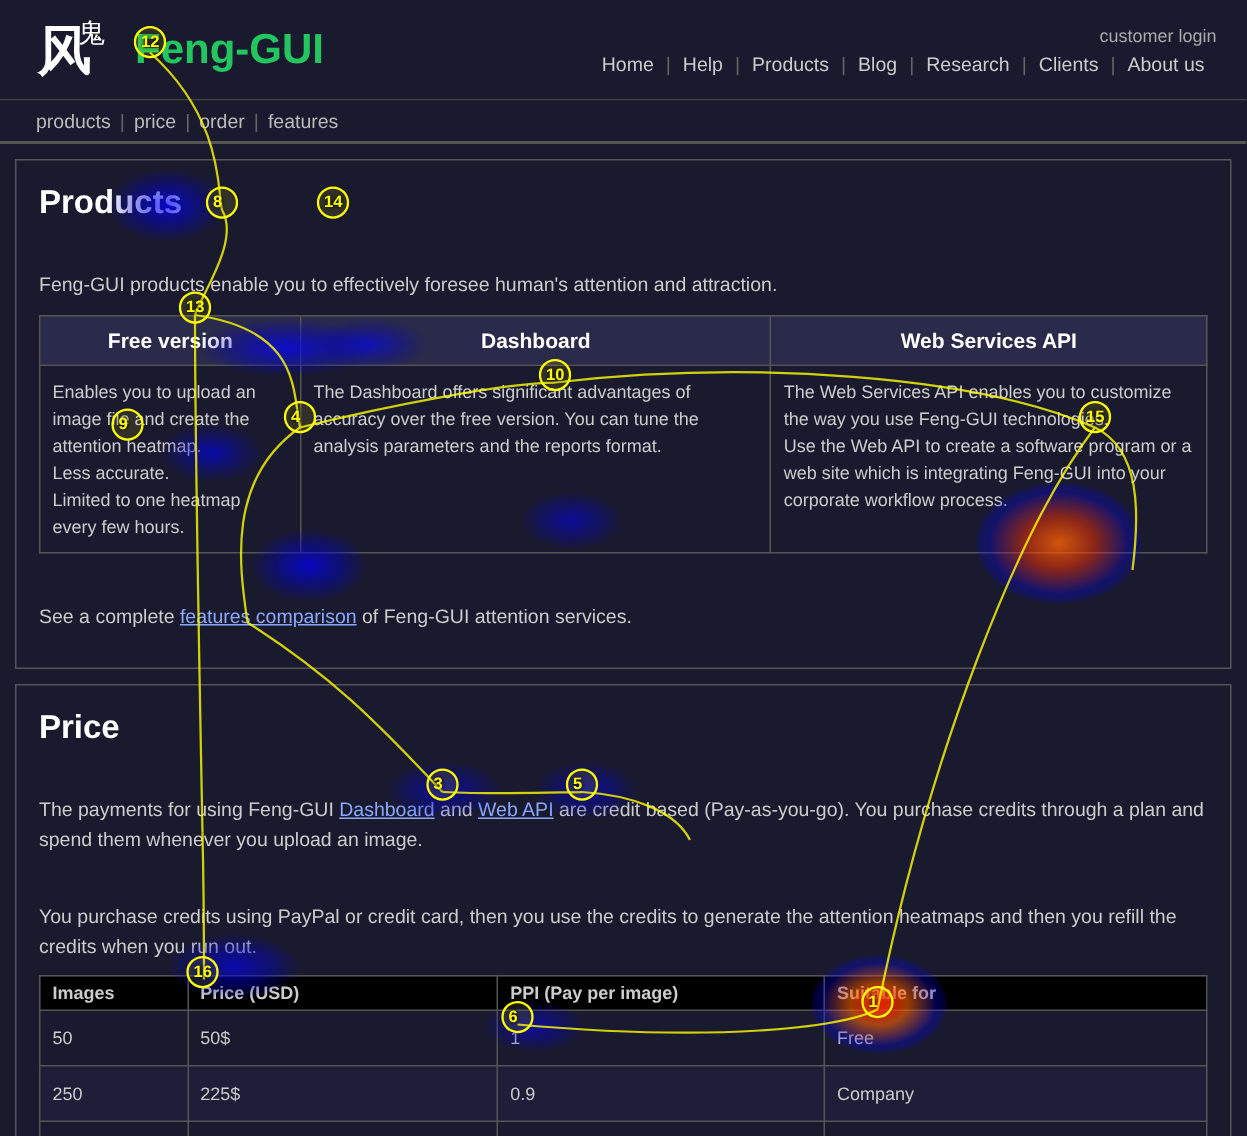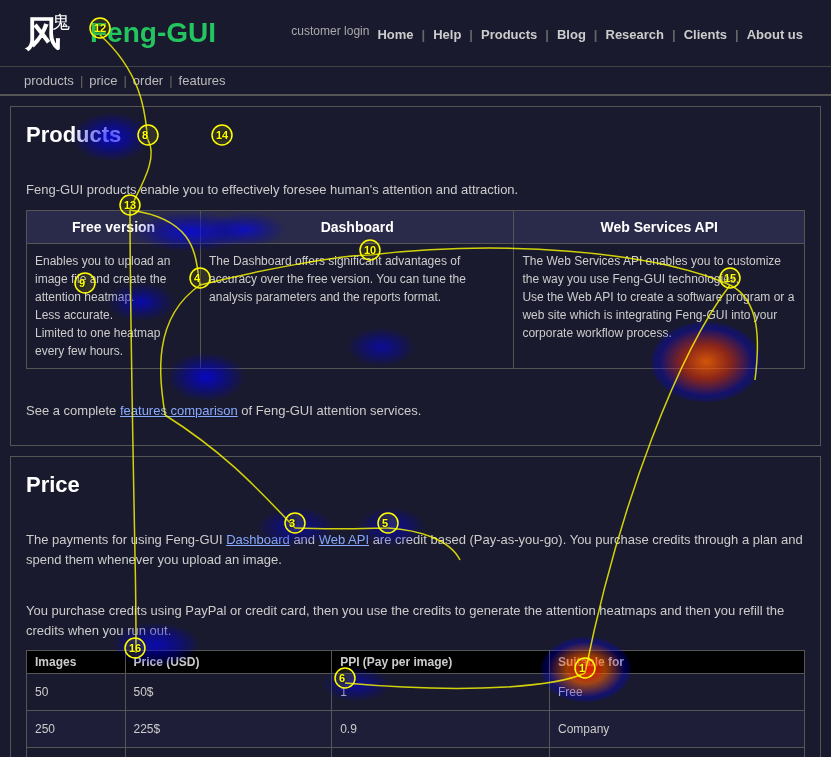--- a/index.html
+++ b/index.html
@@ -20,28 +20,27 @@
       justify-content: space-between;
       border-bottom: 1px solid #444;
     }
     .logo-area {
       display: flex;
       align-items: center;
       gap: 10px;
     }
     .nav-area {
       display: flex;
-      flex-direction: row;
+      flex-direction: column;
       align-items: flex-end;
     }
     .nav-links {
       display: flex;
       gap: 0;
       align-items: flex-start;
-      font-weight: bold;
     }
     .nav-links a {
       color: #ccc;
       text-decoration: none;
       font-size: 13px;
       padding: 0 8px;
     }
     .nav-sep {
       color: #666;
       font-size: 13px;

